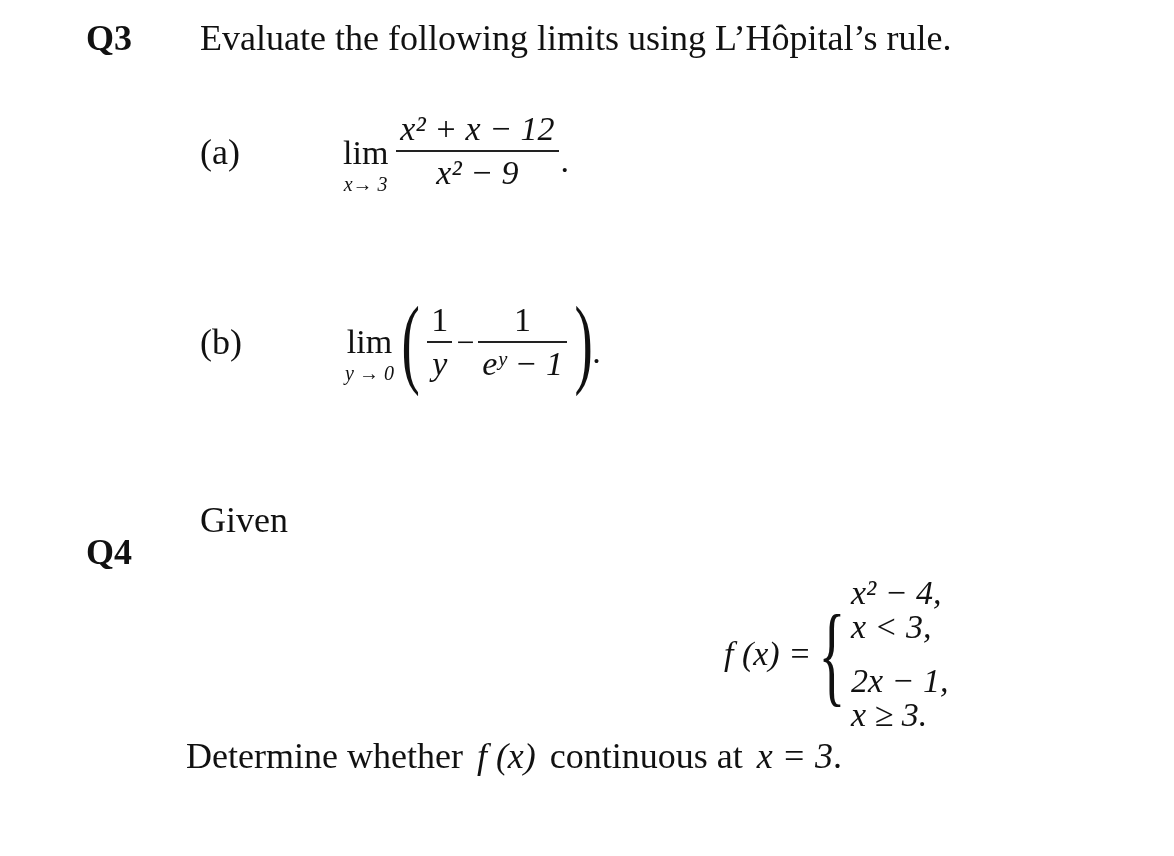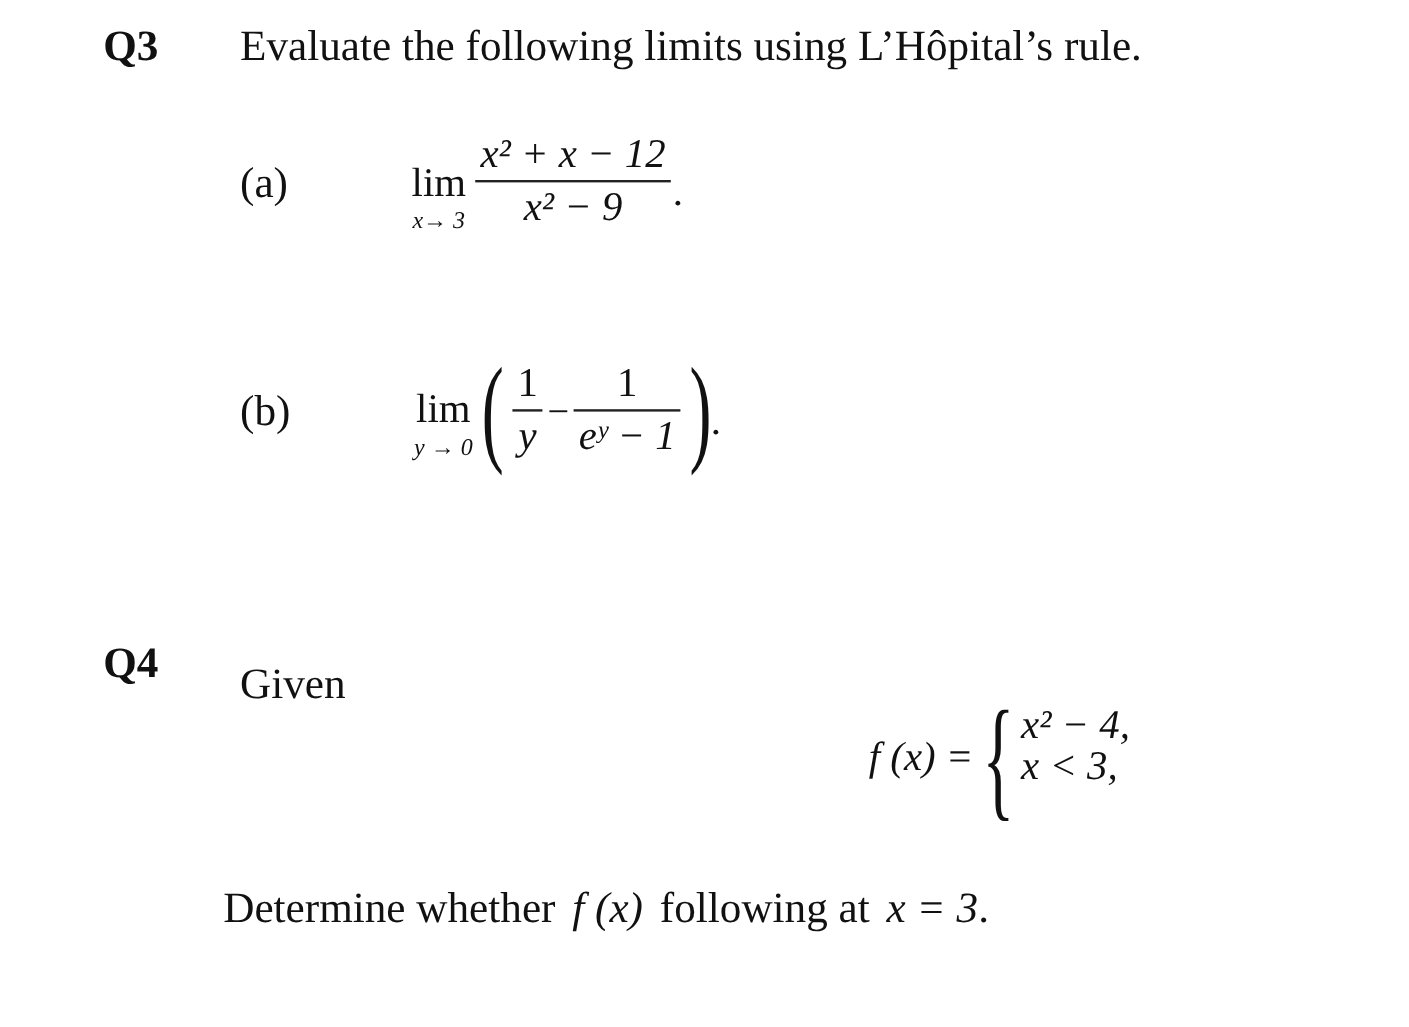--- a/index.html
+++ b/index.html
@@ -105,32 +105,36 @@
   <div class="frac">
     <span class="num">1</span>
     <span class="bar"></span>
     <span class="den it">eʸ − 1</span>
   </div>
   <span class="paren">)</span>
   <span style="font-size:34px; margin-left:-8px; margin-top:20px;">.</span>
 </div>
 
 <div class="abs qlabel" style="left:86px; top:534px;">Q4</div>
-<div class="abs text" style="left:200px; top:552px;">Given</div>
+<div class="abs text" style="left:200px; top:502px;">Given</div>
 
 <div class="abs row" style="left:708px; top:576px;">
   <span class="it" style="font-size:34px;margin-left:16px;">f (x) =</span>
   <span class="brace" style="margin-left:-6px; margin-right:-8px;">{</span>
   <div>
     <div class="case-row" style="margin-bottom:20px;">
       <span class="case-expr it">x² − 4,</span>
       <span class="it">x &lt; 3,</span>
     </div>
+    <div class="case-row">
+      <span class="case-expr it">2x − 1,</span>
+      <span class="it">x ≥ 3.</span>
+    </div>
   </div>
 </div>
 
 <div class="abs text row" style="left:186px; top:738px;">
   <span>Determine whether</span>
   <span class="it" style="margin-left:14px;font-family:Liberation Serif, serif;">f (x)</span>
-  <span style="margin-left:14px;">following at</span>
+  <span style="margin-left:14px;">continuous at</span>
   <span class="it" style="margin-left:14px;">x = 3</span>
   <span>.</span>
 </div>
 
 </body></html>

